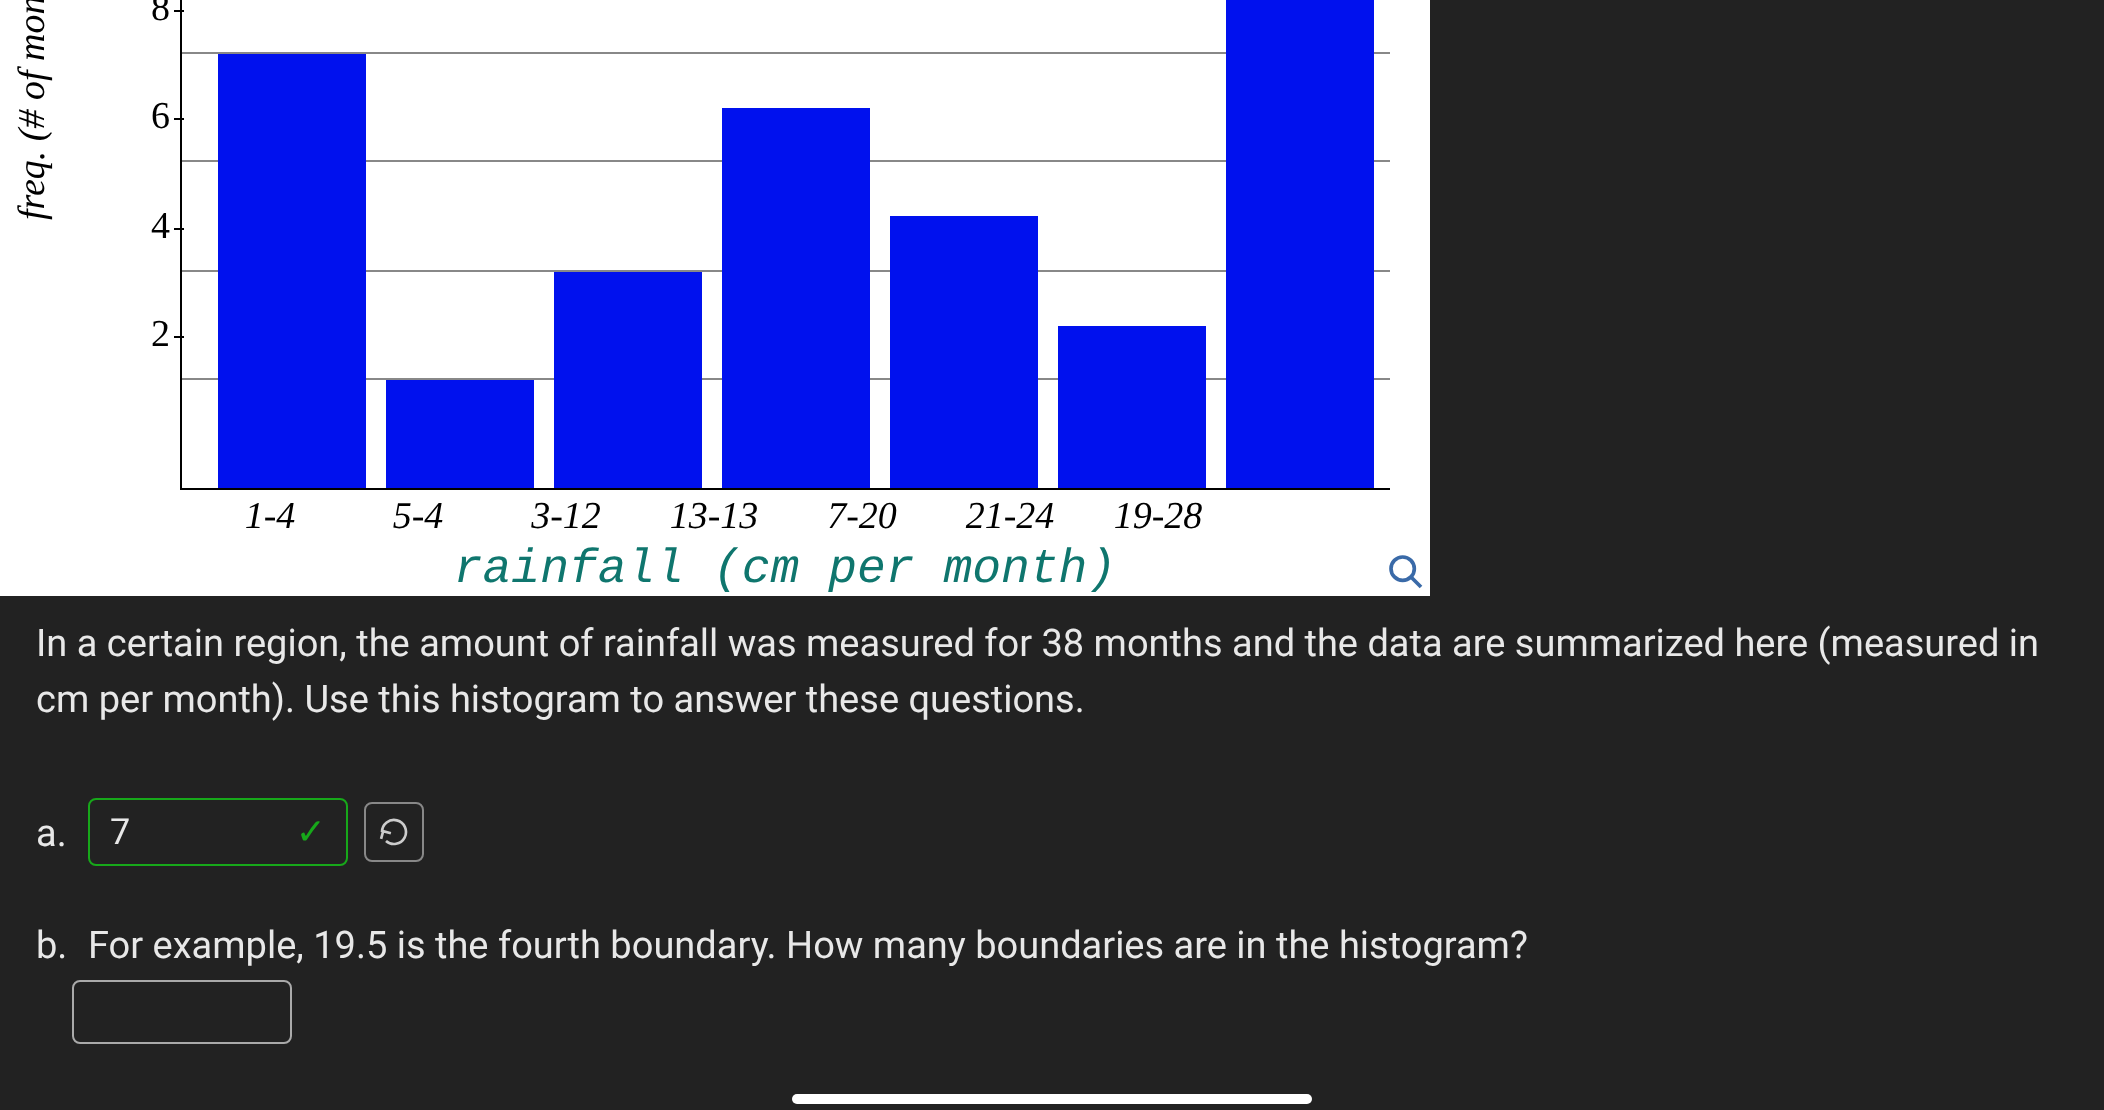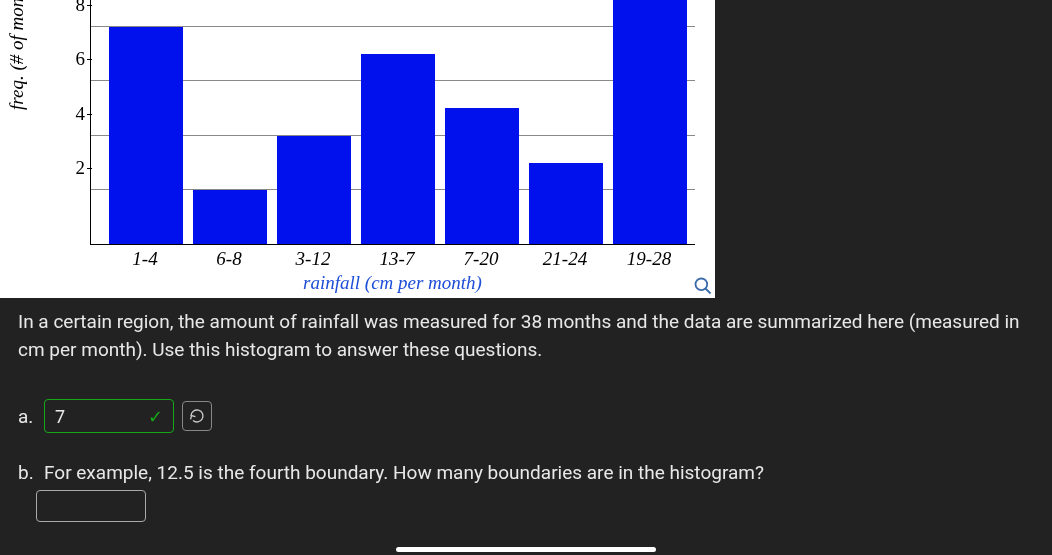--- a/index.html
+++ b/index.html
@@ -82,47 +82,46 @@
     padding-left: 18px;
     gap: 10px;
   }
   .bar {
     width: 74px;
     background: #0011ee;
   }
 
   .xtick-row {
     position: absolute;
-    left: 90px;
+    left: 80px;
     top: 248px;
     width: 605px;
     display: flex;
     padding-left: 18px;
-    gap: 10px;
     align-items: flex-end;
   }
   .xtick {
     width: 74px;
     text-align: center;
     font-family: "Times New Roman", serif;
     font-style: italic;
     font-size: 19px;
     color: #000;
   }
 
   .xlabel {
     position: absolute;
     left: 90px;
     top: 272px;
     width: 605px;
     text-align: center;
-    font-family: Liberation Serif, serif;
+    font-family: Liberation Mono, monospace;
     font-style: italic;
-    font-size: 19px;
-    color: #1d4ed8;
+    font-size: 24px;
+    color: #0f766e;
   }
 
   .magnify {
     position: absolute;
     right: 2px;
     bottom: 2px;
     width: 20px;
     height: 20px;
     color: #3a6aa8;
   }
@@ -216,23 +215,23 @@
       <div class="bar" style="height:44.4%"></div>
       <div class="bar" style="height:77.8%"></div>
       <div class="bar" style="height:55.6%"></div>
       <div class="bar" style="height:33.3%"></div>
       <div class="bar" style="height:100%"></div>
     </div>
   </div>
 
   <div class="xtick-row">
     <div class="xtick">1-4</div>
-    <div class="xtick">6-8</div>
+    <div class="xtick">5-4</div>
     <div class="xtick">3-12</div>
-    <div class="xtick">13-7</div>
+    <div class="xtick">13-13</div>
     <div class="xtick">7-20</div>
     <div class="xtick">21-24</div>
     <div class="xtick">19-28</div>
   </div>
 
   <div class="xlabel">rainfall (cm per month)</div>
 
   <div class="magnify">
     <svg viewBox="0 0 24 24" width="20" height="20" fill="none" stroke="currentColor" stroke-width="2.2">
       <circle cx="10" cy="10" r="7"></circle>
@@ -252,17 +251,17 @@
   <div class="retry-box">
     <svg viewBox="0 0 24 24" width="16" height="16" fill="none" stroke="currentColor" stroke-width="2">
       <path d="M3 12a9 9 0 1 1 3 6.7"></path>
       <polyline points="3 18 3 12 9 12" transform="rotate(15 6 15)"></polyline>
     </svg>
   </div>
 </div>
 
 <div class="question-row b">
   <span class="qmark">b.</span>
-  <span>For example, 12.5 is the fourth boundary. How many boundaries are in the histogram?</span>
+  <span>For example, 19.5 is the fourth boundary. How many boundaries are in the histogram?</span>
 </div>
 <div class="empty-input"></div>
 
 <div class="bottom-bar"></div>
 
 </body></html>

